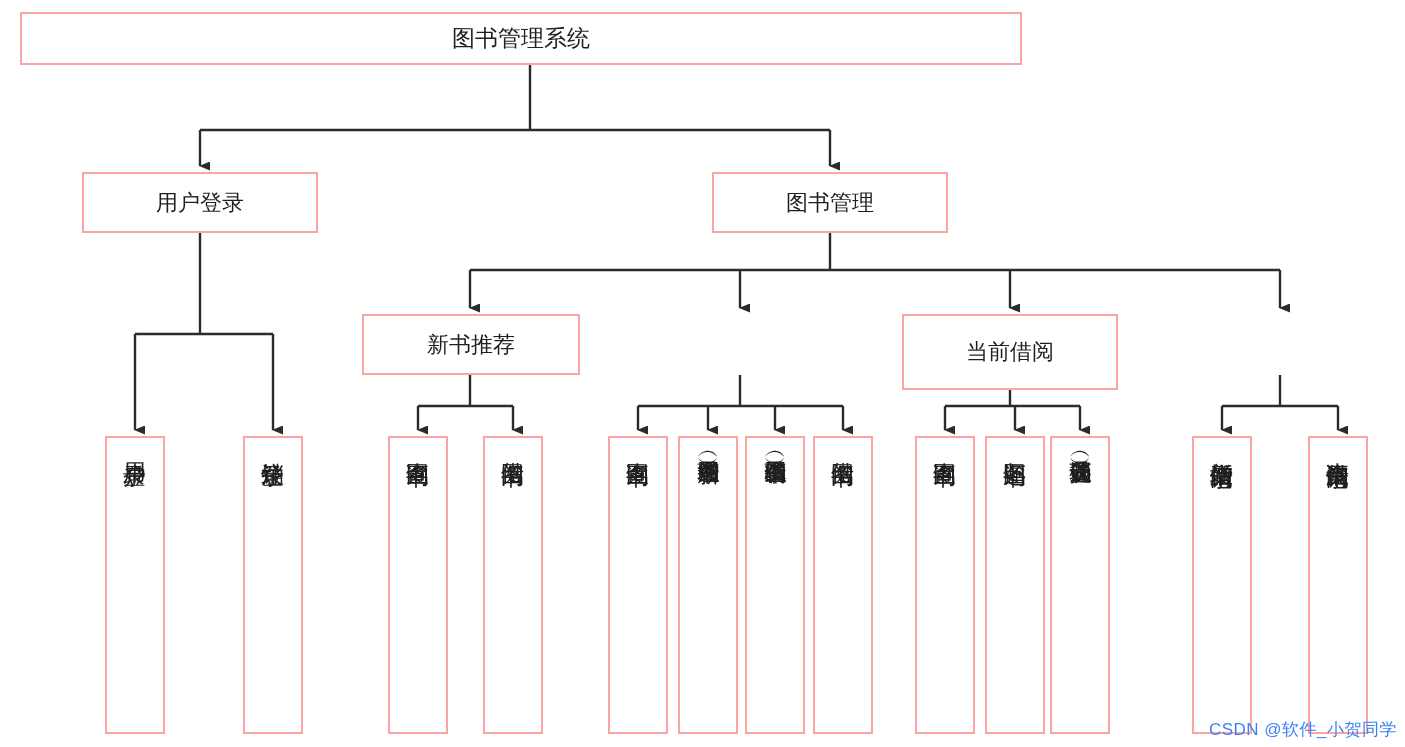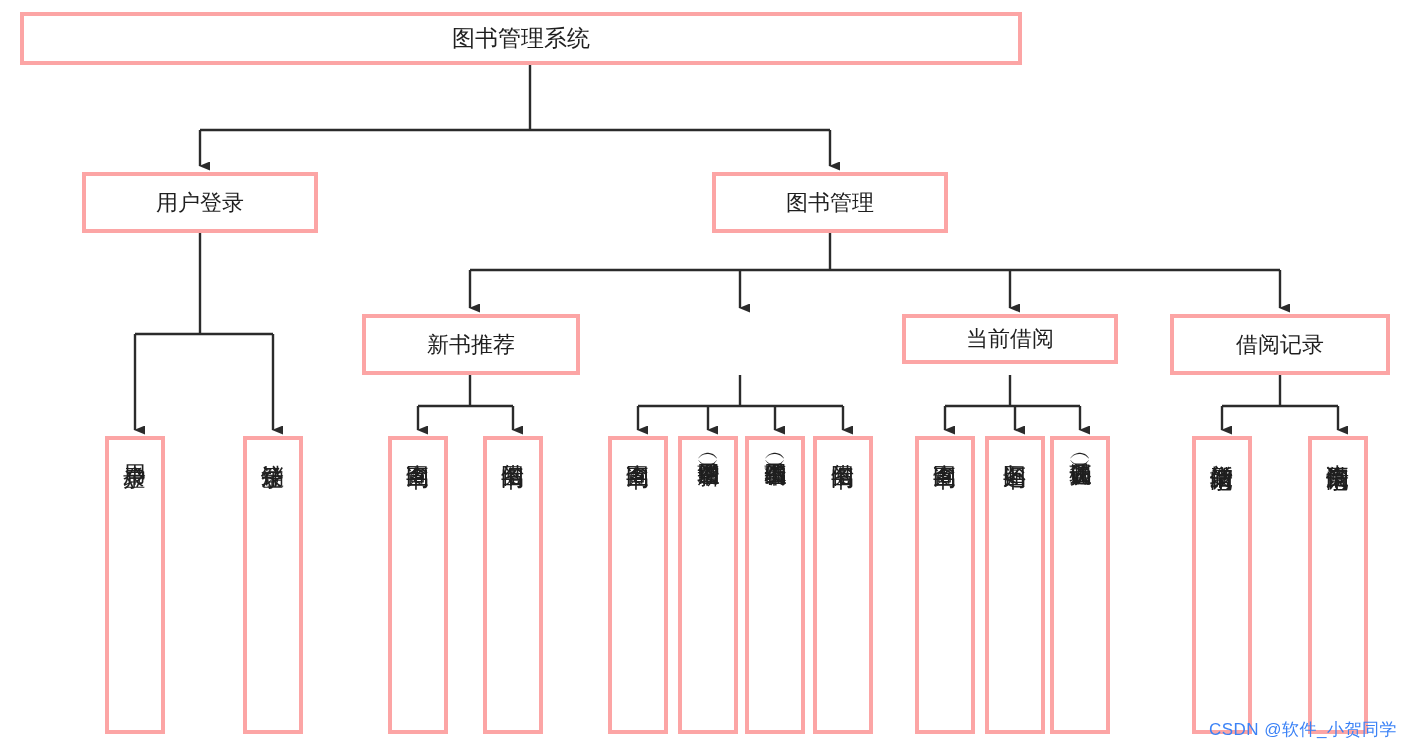--- a/index.html
+++ b/index.html
@@ -10,21 +10,21 @@
     overflow:hidden;
     position:relative;
   }
   #canvas{position:absolute;left:0;top:0;width:1405px;height:747px;}
   #edges{position:absolute;left:0;top:0;width:1405px;height:747px;pointer-events:none;}
 
   .node{
     position:absolute;
     box-sizing:border-box;
     background:#ffffff;
-    border:4px solid #fca5a5;
+    border:2px solid #fca5a5;
     display:flex;
     align-items:center;
     justify-content:center;
     color:#1f1f1f;
   }
   .node .lbl{
     display:block;
     text-align:center;
     line-height:1.18;
     white-space:nowrap;
@@ -126,25 +126,22 @@
   <div class="node h-node" style="left:82px;top:172px;width:236px;height:61px;">
     <span class="lbl">用户登录</span>
   </div>
   <div class="node h-node" style="left:712px;top:172px;width:236px;height:61px;">
     <span class="lbl">图书管理</span>
   </div>
 
   <div class="node h-node" style="left:362px;top:314px;width:218px;height:61px;">
     <span class="lbl">新书推荐</span>
   </div>
-  <div class="node h-node" style="left:902px;top:314px;width:216px;height:50px;">
+  <div class="node h-node" style="left:902px;top:314px;width:216px;height:76px;">
     <span class="lbl">当前借阅</span>
-  </div>
-  <div class="node h-node" style="left:1170px;top:314px;width:220px;height:61px;">
-    <span class="lbl">借阅记录</span>
   </div>
 
   <div class="node leaf" style="left:105px;top:436px;width:60px;height:298px;">
     <span class="lbl">用户登录</span>
   </div>
   <div class="node leaf" style="left:243px;top:436px;width:60px;height:298px;">
     <span class="lbl">注销登录</span>
   </div>
 
   <div class="node leaf" style="left:388px;top:436px;width:60px;height:298px;">

